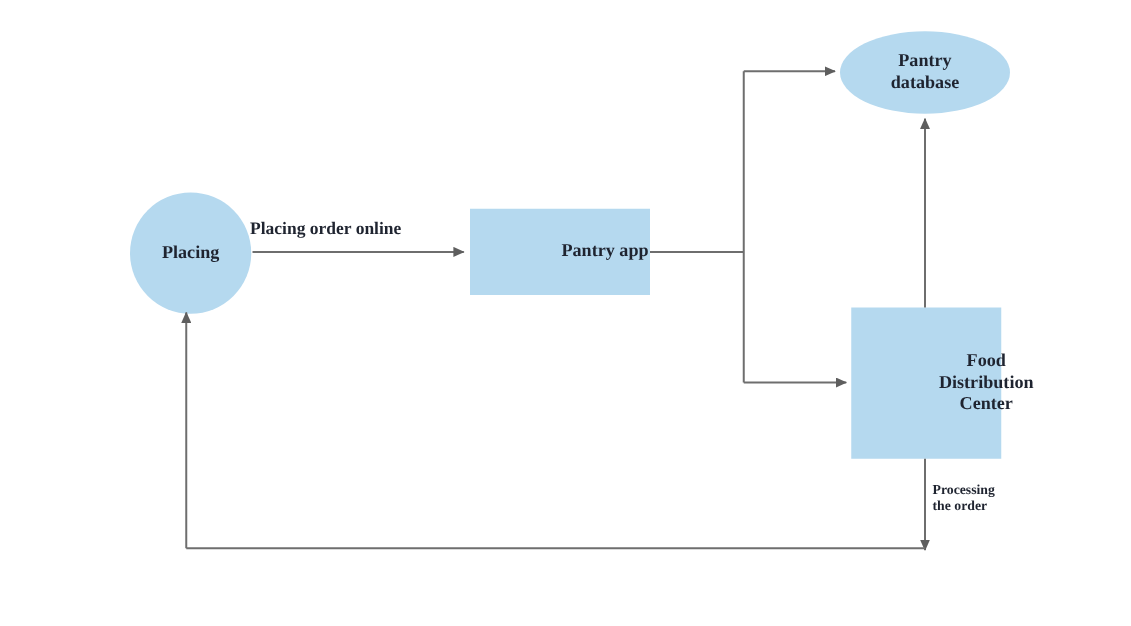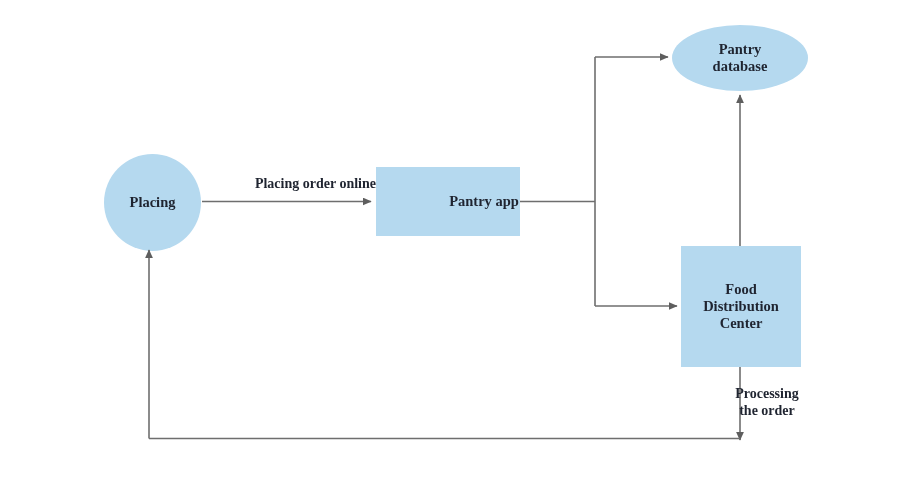--- a/index.html
+++ b/index.html
@@ -35,30 +35,30 @@
     font-weight: bold;
     color: #1f2430;
     pointer-events: none;
     line-height: 1.18;
   }
   .edge-label {
     position: absolute;
     font-family: "Liberation Serif", "DejaVu Serif", serif;
     font-weight: bold;
     color: #1f2430;
-    text-align: right;
+    text-align: left;
     white-space: pre-line;
     line-height: 1.2;
   }
   .lbl-client       { left: 104px; top: 154px; width: 97px;  height: 97px;  font-size: 14.5px; }
   .lbl-pantry       { left: 376px; top: 167px; width: 144px; height: 69px;  font-size: 14.5px; padding-left: 36px; }
   .lbl-master       { left: 672px; top: 25px;  width: 136px; height: 66px;  font-size: 14.5px; }
-  .lbl-fdc          { left: 681px; top: 246px; width: 120px; height: 121px; font-size: 14.5px; }
+  .lbl-fdc          { left: 681px; top: 246px; width: 120px; height: 121px; font-size: 14.5px; padding-left: 48px; }
   .lbl-placing      { left: 200px; top: 176px; width: 176px; font-size: 14px; }
-  .lbl-processing   { left: 714px; top: 386px; width: 106px; font-size: 14px; text-align: center; }
+  .lbl-processing   { left: 746px; top: 386px; width: 106px; font-size: 11px; }
   .lbl-pickup       { left: 247px; top: 454px; width: 398px; font-size: 14.5px; }
 </style>
 </head>
 <body>
 
 <div id="diagram-canvas">
 
   <svg id="flow-svg" viewBox="0 0 905 501">
     <defs>
       <marker id="arrowhead" markerWidth="9" markerHeight="8" refX="8.3" refY="4" orient="auto" markerUnits="userSpaceOnUse">

